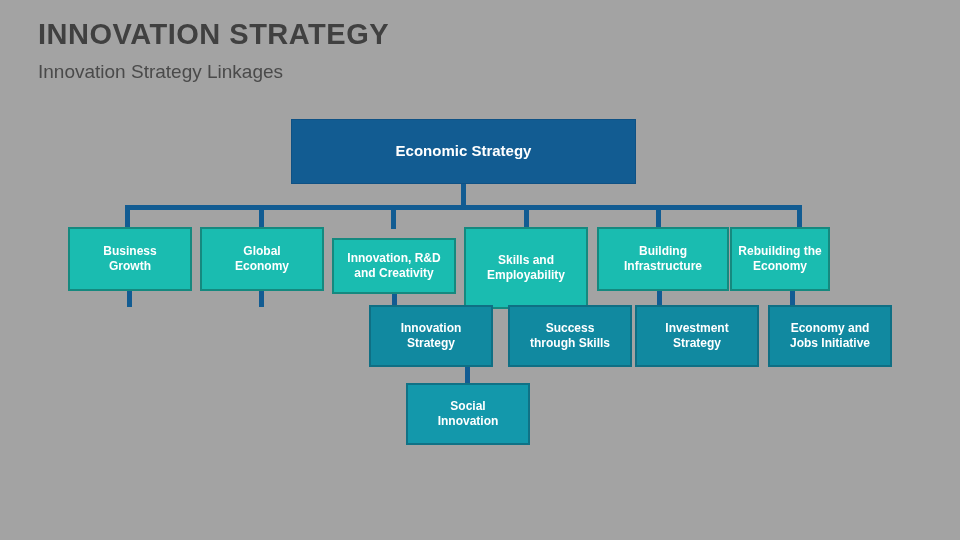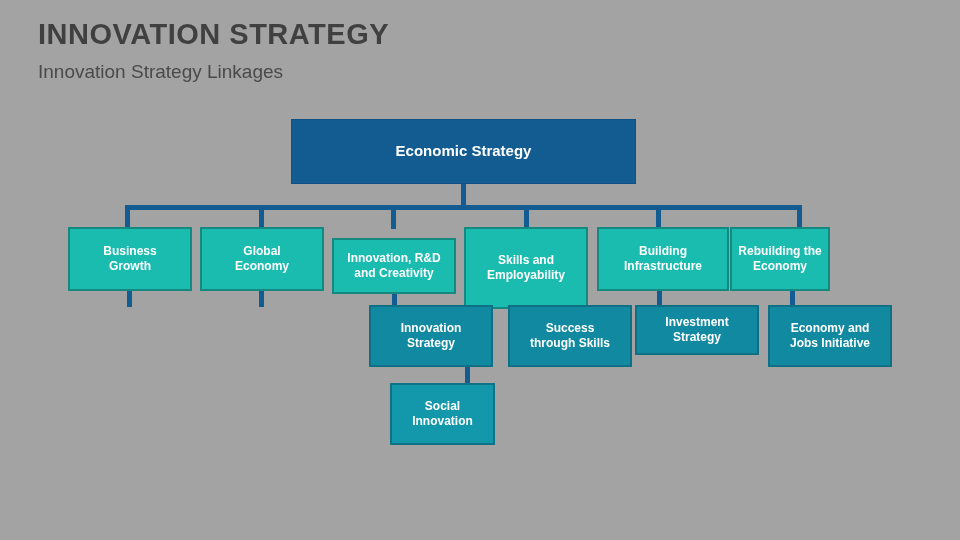--- a/index.html
+++ b/index.html
@@ -144,27 +144,27 @@
   </div>
 
   <div class="node node-l2" style="left:369px; top:305px; width:124px; height:62px;">
     <span class="node-label">Innovation
 Strategy</span>
   </div>
   <div class="node node-l2" style="left:502px; top:305px; width:124px; height:62px;margin-left:6px;">
     <span class="node-label">Success
 through Skills</span>
   </div>
-  <div class="node node-l2" style="left:635px; top:305px; width:124px; height:50px;">
+  <div class="node node-l2" style="left:635px; top:305px; width:124px; height:62px;">
     <span class="node-label">Investment
 Strategy</span>
   </div>
   <div class="node node-l2" style="left:768px; top:305px; width:124px; height:62px;">
     <span class="node-label">Economy and
 Jobs Initiative</span>
   </div>
 
-  <div class="node node-l3" style="left:390px; top:383px; width:105px; height:62px;">
+  <div class="node node-l3" style="left:406px; top:383px; width:124px; height:62px;">
     <span class="node-label">Social
 Innovation</span>
   </div>
 
 </div>
 
 </body></html>

